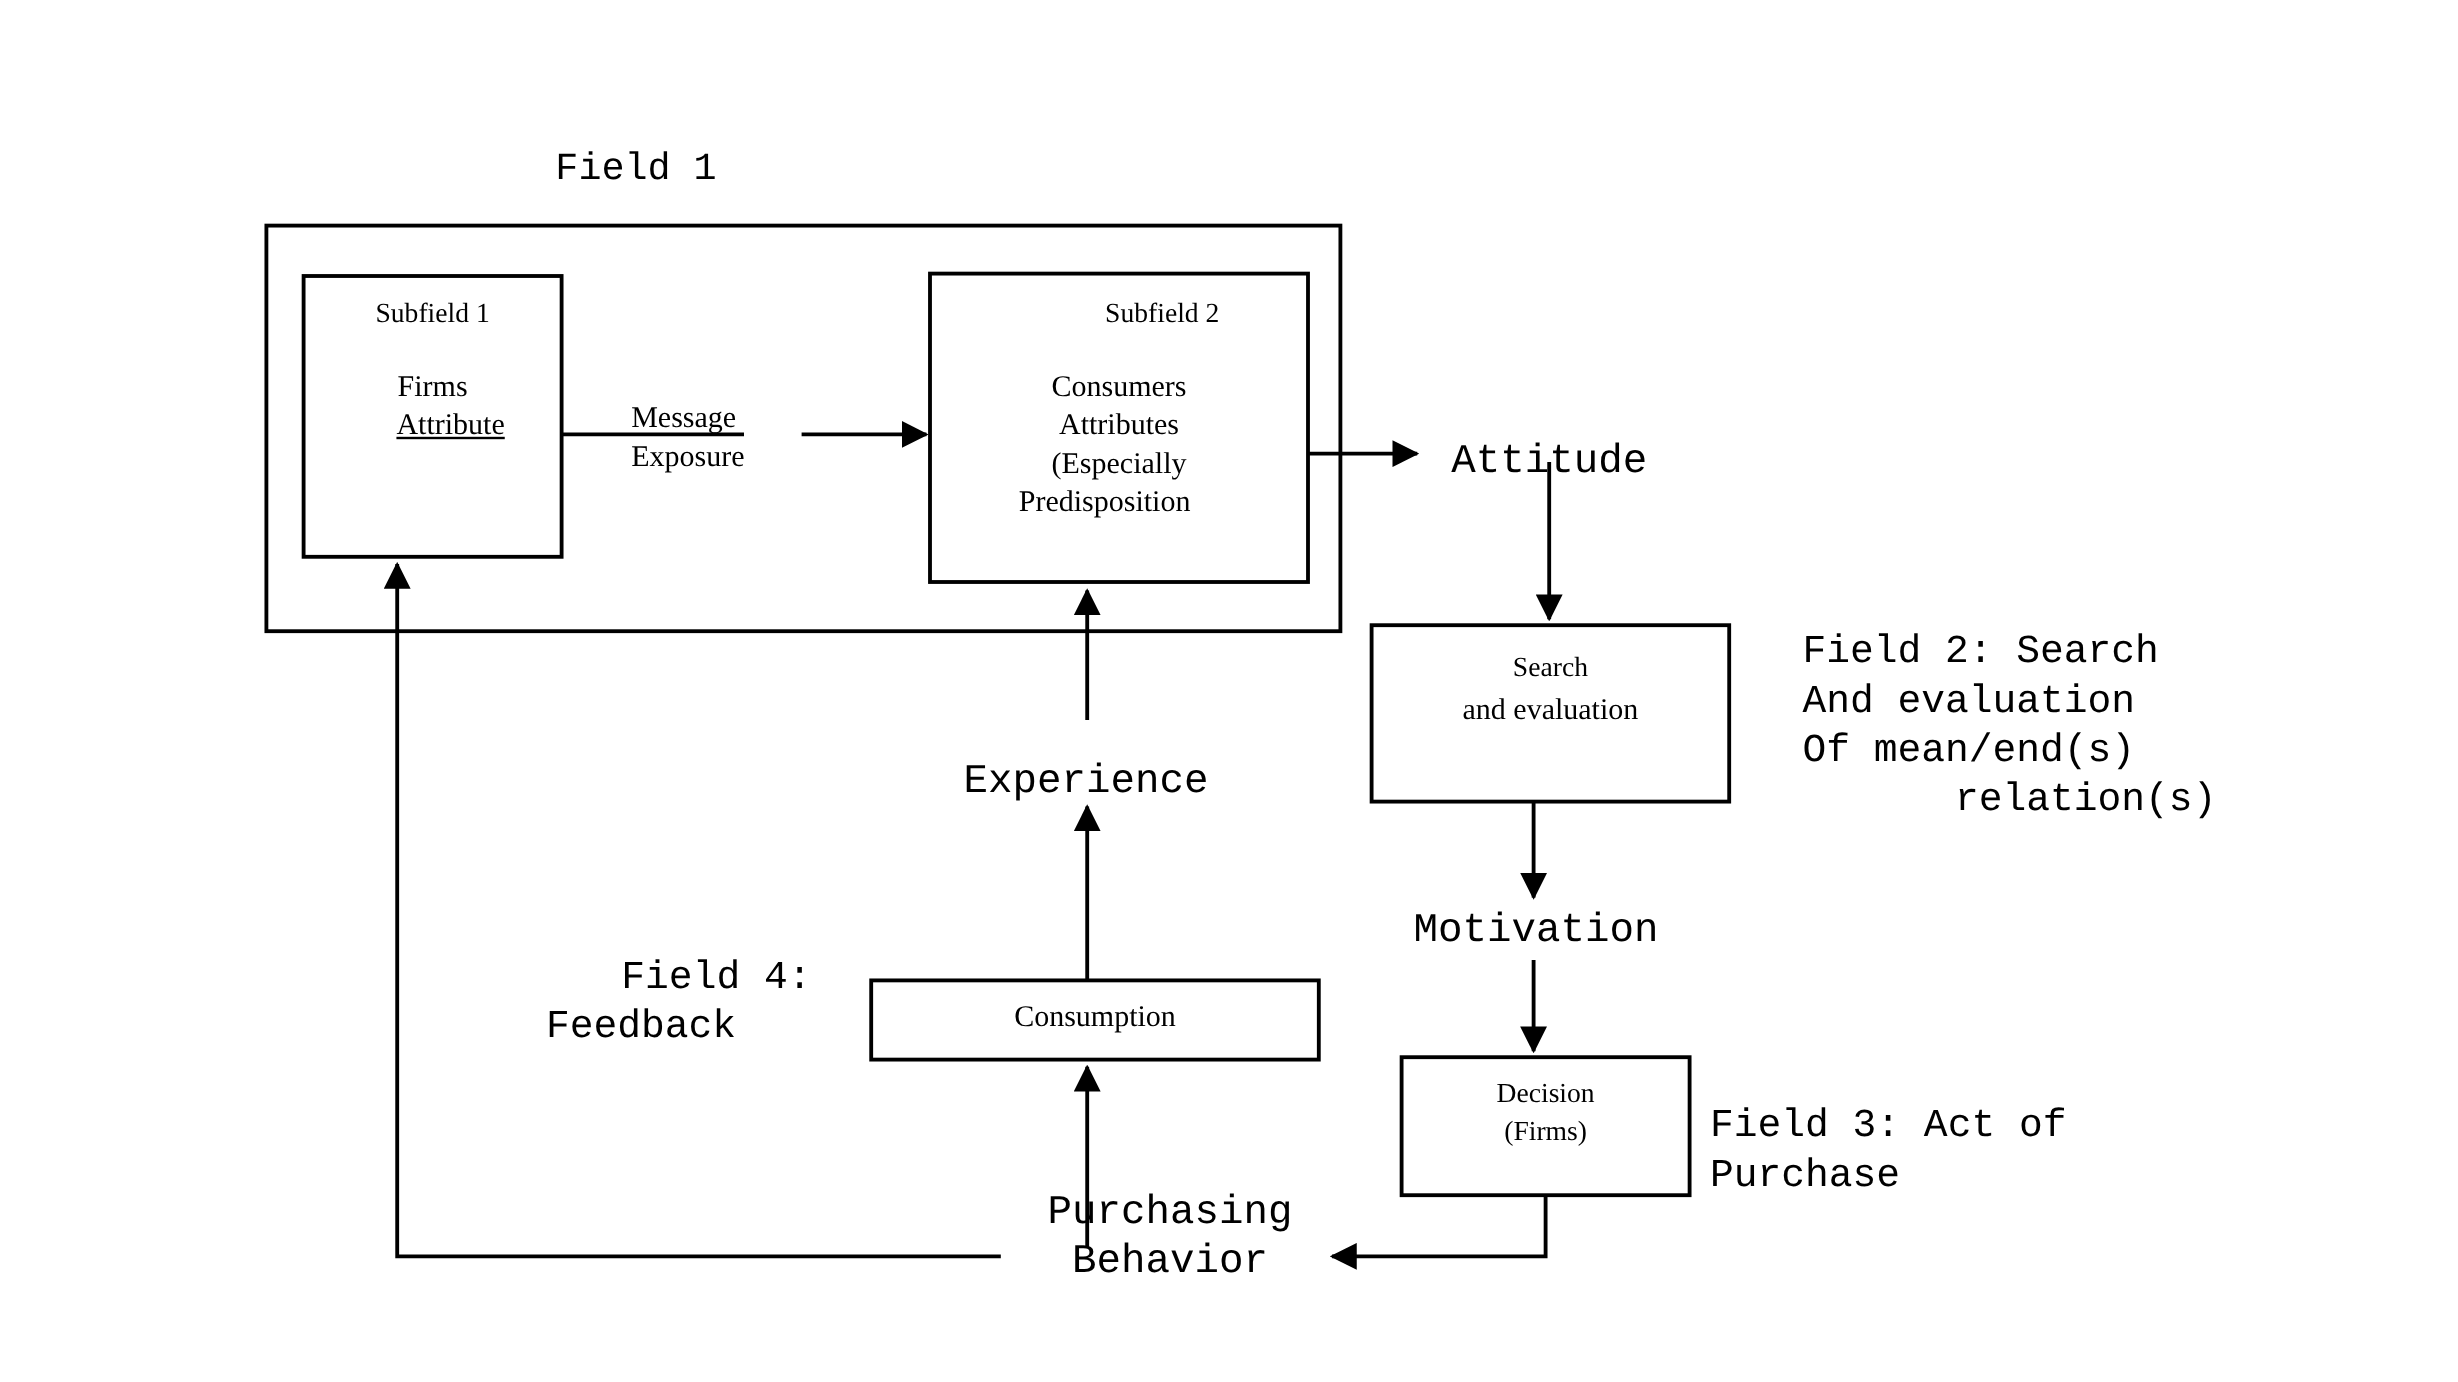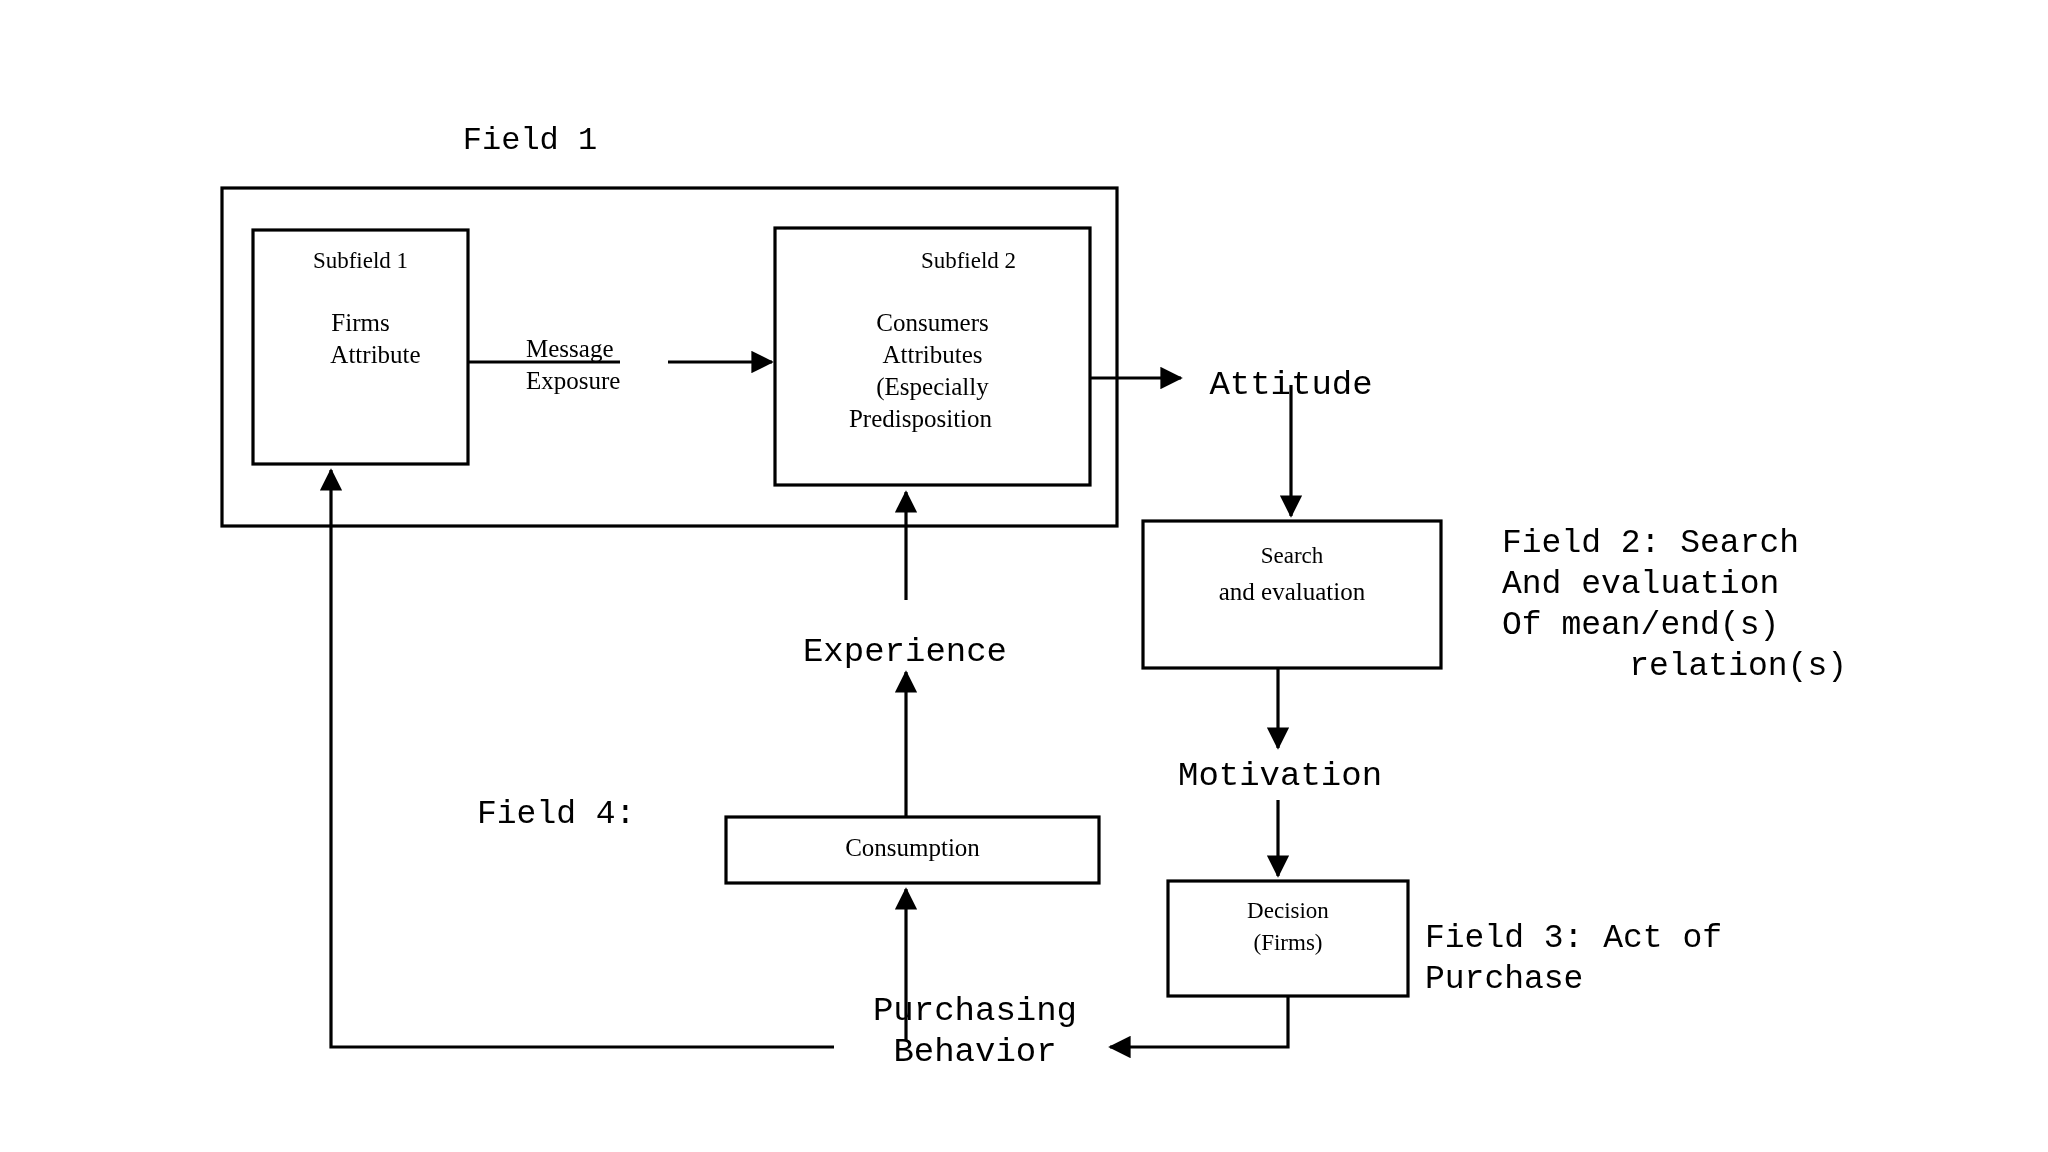--- a/index.html
+++ b/index.html
@@ -73,21 +73,21 @@
 
       <path d="M 834 1047 L 331 1047 L 331 470" marker-end="url(#ah)"></path>
 
     </g>
   </svg>
 
   <div class="lbl sans t-field1 ctr" style="left:420px;top:122px;width:220px;">Field 1</div>
 
   <div class="lbl serif t-boxhead ctr" style="left:253px;top:248px;width:215px;">Subfield 1</div>
   <div class="lbl serif t-boxbody ctr" style="left:253px;top:308px;width:215px;">Firms</div>
-  <div class="lbl serif t-boxbody ctr" style="left:253px;top:340px;width:245px;">Attribute</div>
+  <div class="lbl serif t-boxbody ctr" style="left:253px;top:340px;width:245px;text-decoration:underline;">Attribute</div>
 
   <div class="lbl serif t-edge lft" style="left:526px;top:334px;width:180px;">Message</div>
   <div class="lbl serif t-edge lft" style="left:526px;top:366px;width:180px;">Exposure</div>
 
   <div class="lbl serif t-boxhead ctr" style="left:775px;top:248px;width:315px;margin-left:36px;">Subfield 2</div>
   <div class="lbl serif t-boxbody ctr" style="left:775px;top:308px;width:315px;">Consumers</div>
   <div class="lbl serif t-boxbody ctr" style="left:775px;top:340px;width:315px;">Attributes</div>
   <div class="lbl serif t-boxbody ctr" style="left:775px;top:372px;width:315px;">(Especially</div>
   <div class="lbl serif t-boxbody ctr" style="left:775px;top:404px;width:291px;">Predisposition</div>
 
@@ -104,20 +104,21 @@
   <div class="lbl sans t-big ctr" style="left:1178px;top:757px;width:200px;">Motivation</div>
 
   <div class="lbl serif t-small ctr" style="left:1168px;top:898px;width:240px;">Decision</div>
   <div class="lbl serif t-small ctr" style="left:1168px;top:930px;width:240px;">(Firms)</div>
 
   <div class="lbl sans t-fieldblk lft" style="left:1425px;top:920px;width:380px;">Field 3: Act of</div>
   <div class="lbl sans t-fieldblk lft" style="left:1425px;top:961px;width:380px;">Purchase</div>
 
   <div class="lbl sans t-big ctr" style="left:760px;top:633px;width:290px;">Experience</div>
 
-  <div class="lbl sans t-fieldblk lft" style="left:477px;top:796px;width:300px;">Field 4:</div>
+  <div class="lbl sans t-fieldblk lft" style="left:447px;top:796px;width:300px;text-align:center;">Field 4:</div>
+  <div class="lbl sans t-fieldblk lft" style="left:455px;top:837px;width:300px;">Feedback</div>
 
   <div class="lbl serif t-consume ctr" style="left:726px;top:833px;width:373px;">Consumption</div>
 
   <div class="lbl sans t-big ctr" style="left:830px;top:992px;width:290px;">Purchasing</div>
   <div class="lbl sans t-big ctr" style="left:830px;top:1033px;width:290px;">Behavior</div>
 
 </div>
 
 </body></html>

